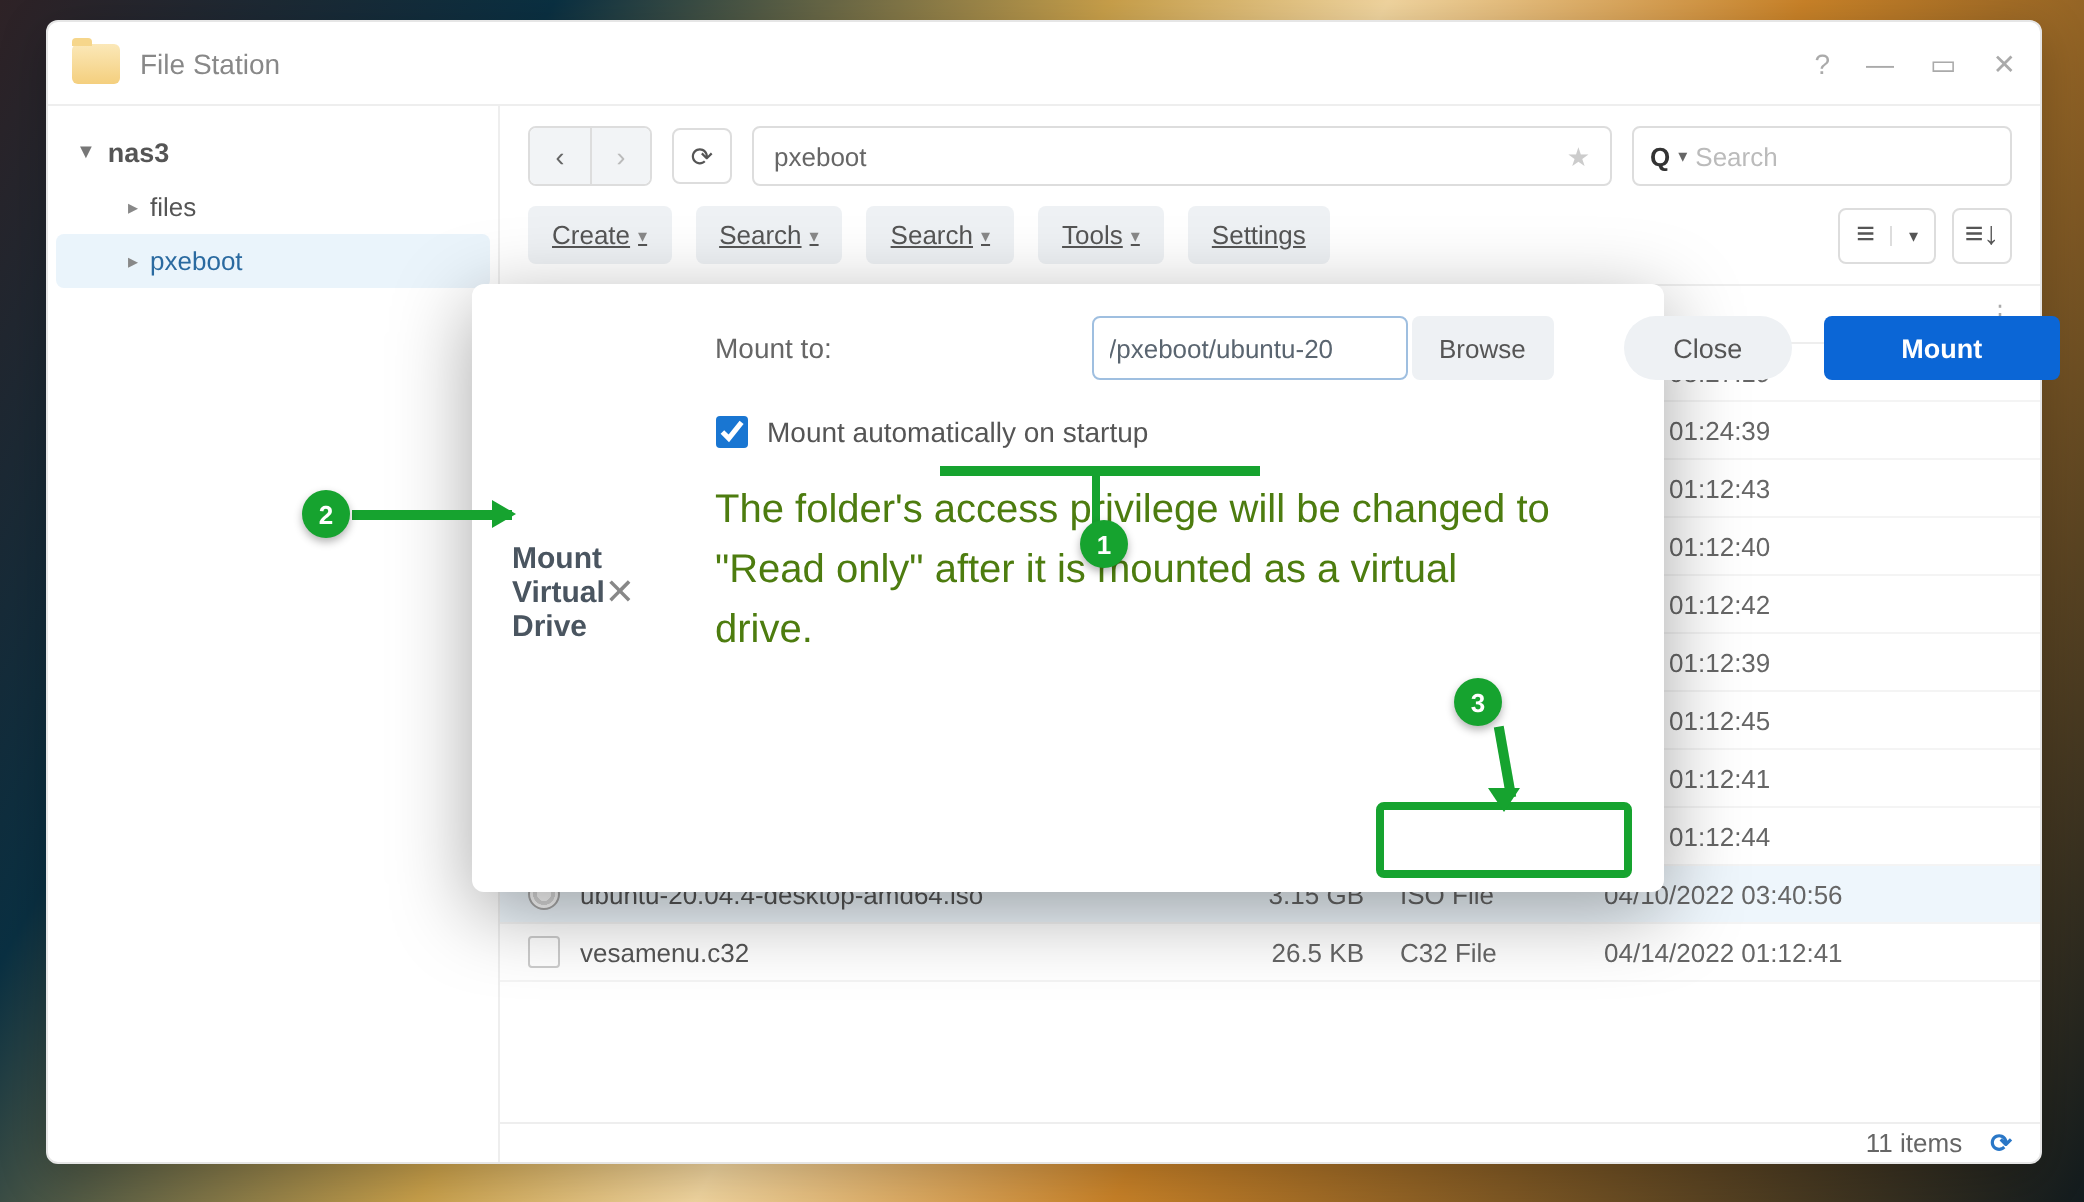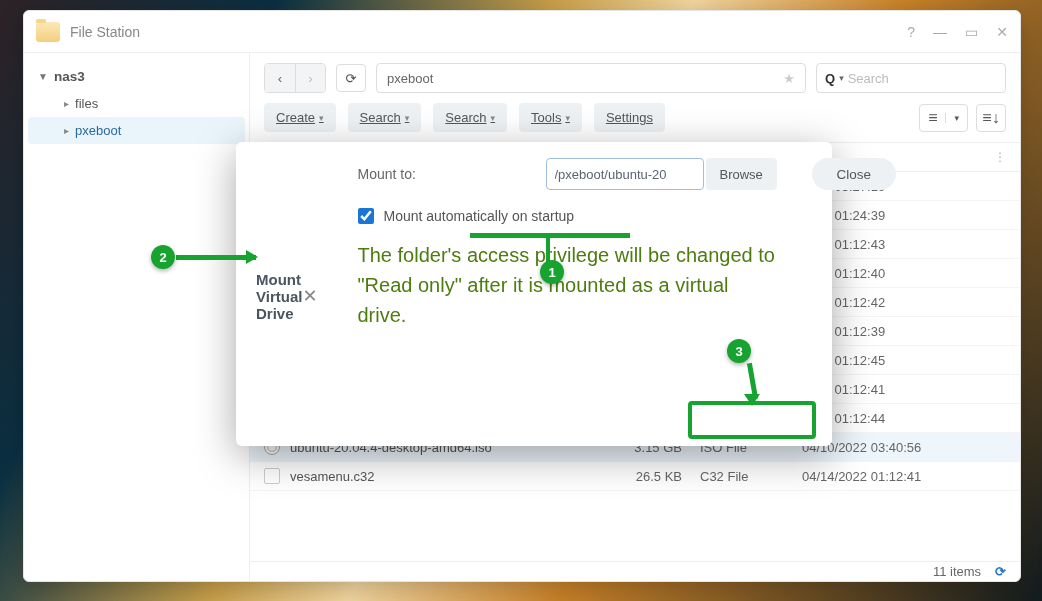--- a/index.html
+++ b/index.html
@@ -275,20 +275,21 @@
       <button class="browse-btn">Browse</button>
     </div>
     <div class="chk-row">
       <input type="checkbox" checked="" style="">
       <span>Mount automatically on startup</span>
     </div>
     <div class="warn">The folder's access privilege will be changed to "Read only" after it is mounted as a virtual drive.</div>
   </div>
   <div class="modal-foot">
     <button class="btn-close">Close</button>
+    <button class="btn-mount">Mount</button>
   </div>
 </div>
 
 <div class="anno-arrow arrow1"></div>
 <div class="arrow1-stem"></div>
 <div class="anno-badge" style="top:260px;left:540px">1</div>
 
 <div class="anno-arrow arrow2"></div>
 <div class="anno-badge" style="top:245px;left:151px">2</div>
 

